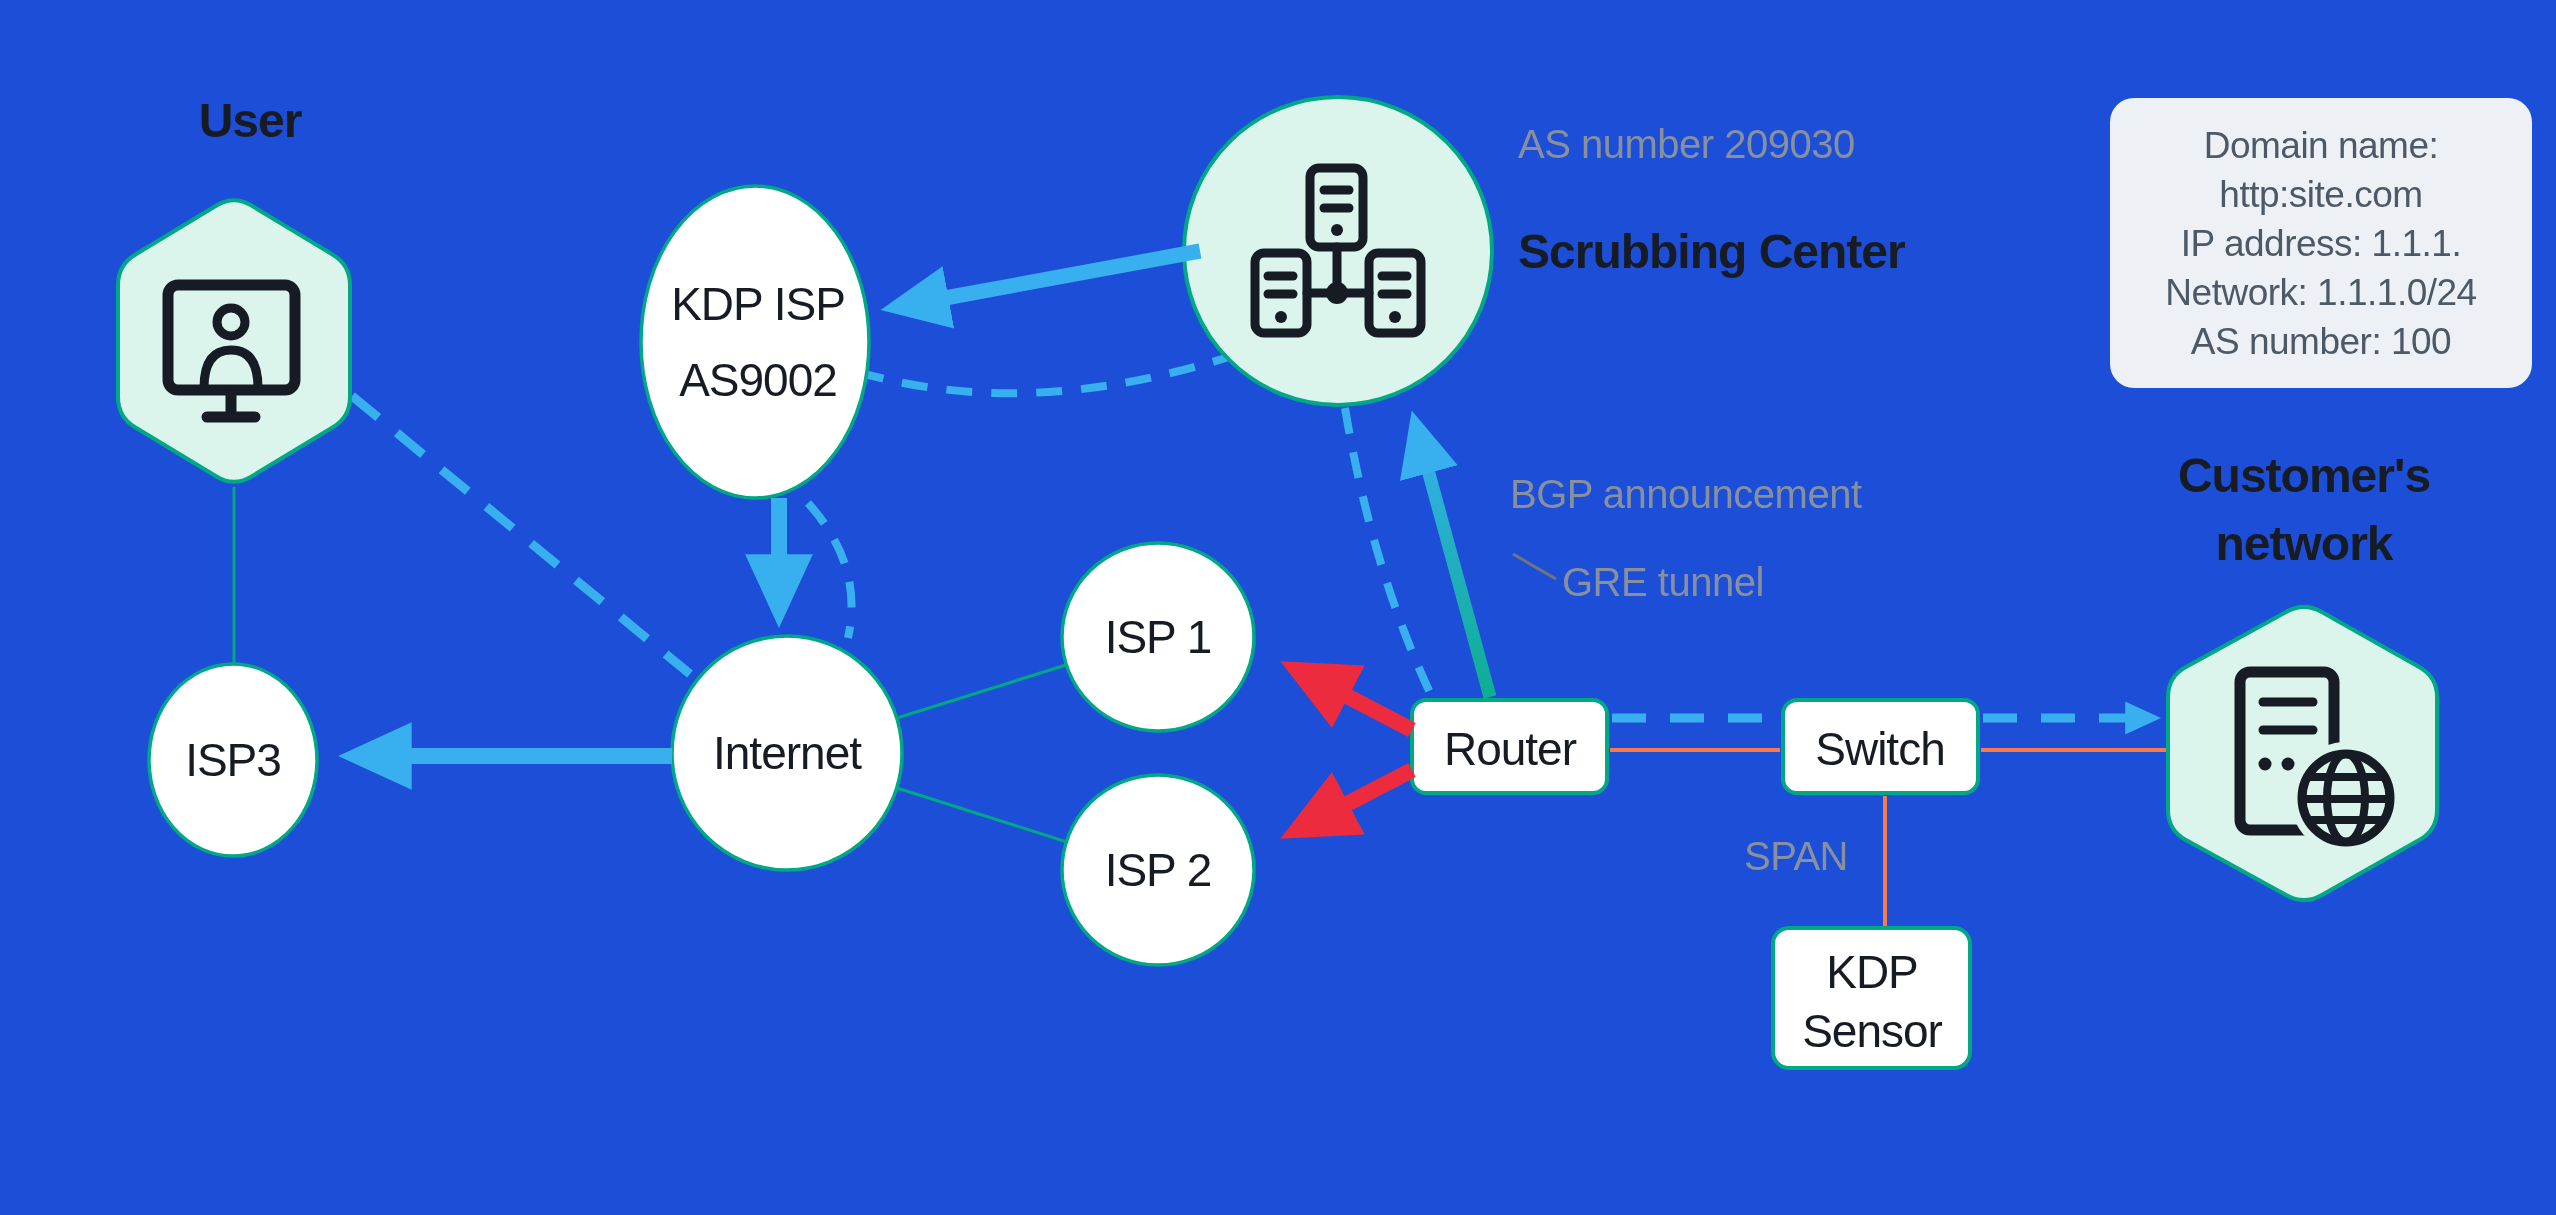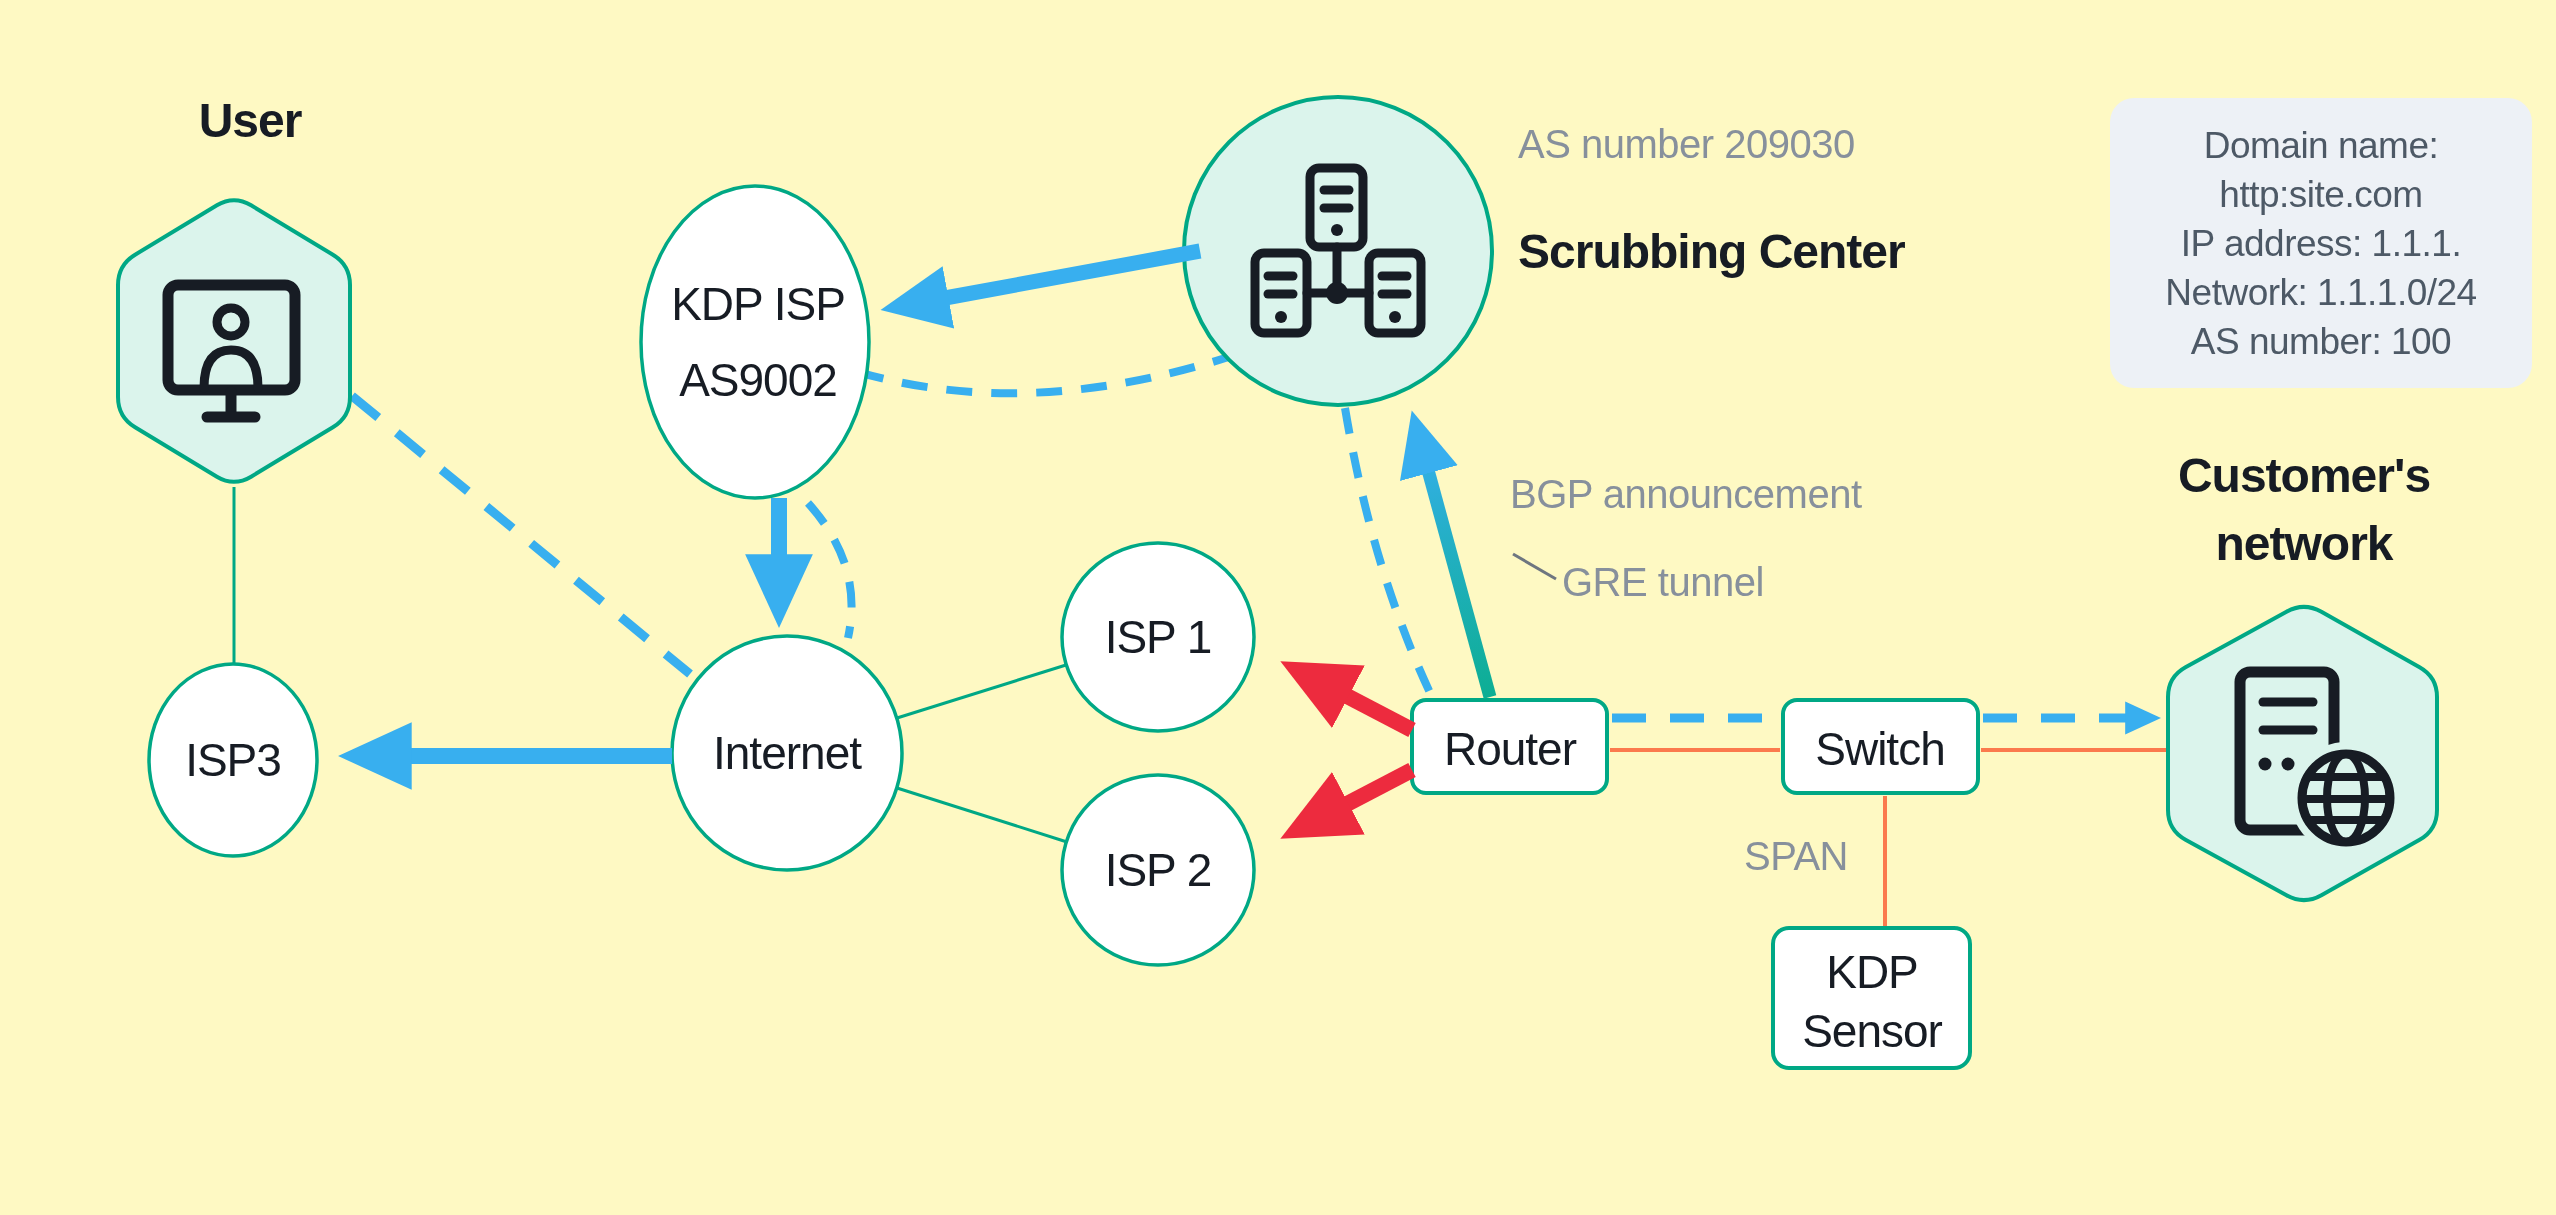--- a/index.html
+++ b/index.html
@@ -1,16 +1,16 @@
 <!DOCTYPE html>
 <html style="--green: #00A885; --mint: #DBF4EC; --blue: #38AFEF; --red: #ED2B3E; --orange: #FB7A4D; --teal: #0DAE93; --gray: #87909C; --ink: #171C24; --info_bg: #EDF1F6; --info_text: #4D5966;"><head>
 <meta charset="utf-8">
 <style>
   html,body{margin:0;padding:0;background:#fff;}
-  .stage{position:relative;width:2556px;height:1215px;background:#fef9c3;overflow:hidden;
+  .stage{position:relative;width:2556px;height:1215px;background:#1d4ed8;overflow:hidden;
          font-family:"Liberation Sans", sans-serif;}
   svg{display:block;}
   
   .node-ellipse{fill:#ffffff;stroke:var(--green);stroke-width:3.5px;}
   .node-filled{fill:var(--mint);stroke:var(--green);stroke-width:4px;}
   .node-box{fill:#ffffff;stroke:var(--green);stroke-width:4px;}
   .hex{fill:var(--mint);stroke:var(--green);stroke-width:4px;stroke-linejoin:round;}
   
   .green-link{stroke:var(--green);stroke-width:3px;fill:none;}
   .orange-link{stroke:var(--orange);stroke-width:4px;fill:none;}

